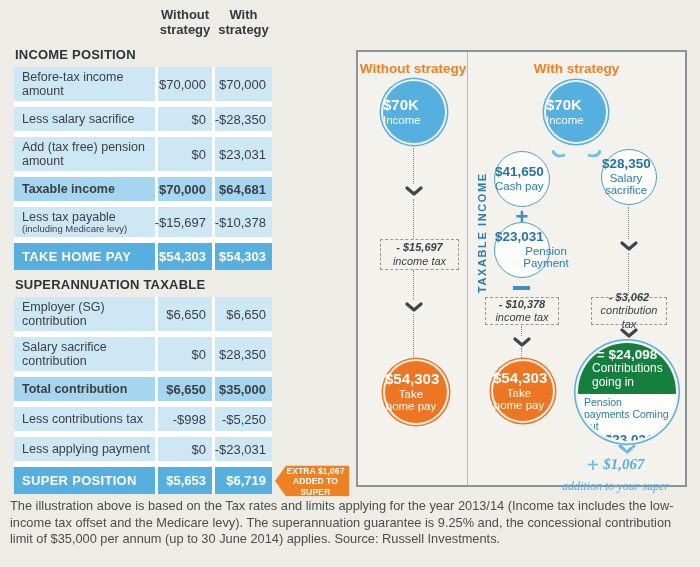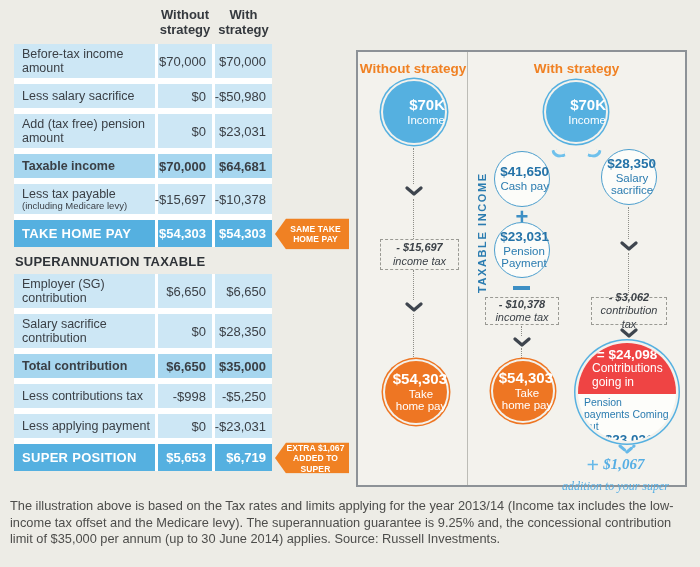--- a/index.html
+++ b/index.html
@@ -64,21 +64,21 @@
   .panel-divider { position:absolute; left:109px; top:0; bottom:0; width:1px; background:#bcbcb6; }
   .panel-header {
     position:absolute; top:9px; font-weight:bold; font-size:13.5px; color:#f08123;
     text-align:center; white-space:nowrap;
   }
   .panel-header.wo { left:0; width:110px; }
   .panel-header.wi { left:110px; right:0; }
 
   .circle {
     position:absolute; border-radius:50%; text-align:center;
-    display:flex; flex-direction:column; align-items:flex-end; justify-content:center;
+    display:flex; flex-direction:column; align-items:flex-start; justify-content:center;
     line-height:1.1;
   }
   .c-blue  { background:#55b0e0; color:#fff; box-shadow:0 0 0 2px #f3f2ed, 0 0 0 3.5px #55b0e0; }
   .c-orange{ background:#ee7623; color:#fff; box-shadow:0 0 0 2px #f3f2ed, 0 0 0 3.5px #ee7623; }
   .c-outline{ background:#fcfcf9; border:1.5px solid #4d9fce; color:#2b7cb0; }
   .c-val { font-weight:bold; font-size:14px; }
   .c-val.big { font-size:15px; }
   .c-lab { font-size:11.5px; }
   .c-outline .c-val { font-size:13.5px; color:#2573a8; }
   .c-outline .c-lab { font-size:11.5px; color:#2b7cb0; }
@@ -107,21 +107,21 @@
   .hook { position:absolute; width:13px; height:9px; }
   .hook.l { border-left:3px solid #6fc1ec; border-bottom:3px solid #6fc1ec; border-bottom-left-radius:10px; transform:rotate(-12deg); }
   .hook.r { border-right:3px solid #6fc1ec; border-bottom:3px solid #6fc1ec; border-bottom-right-radius:10px; transform:rotate(12deg); }
 
   .big-circle {
     position:absolute; left:220px; top:291px; width:98px; height:98px;
     border-radius:50%; overflow:hidden; background:#fdfdfa;
     box-shadow:0 0 0 2.5px #f3f2ed, 0 0 0 4px #55b0e0;
   }
   .big-top {
-    height:52%; background:#ef4444; color:#fff;
+    height:52%; background:#15803d; color:#fff;
     display:flex; flex-direction:column; align-items:center; justify-content:flex-end;
     padding-bottom:4px; line-height:1.15;
   }
   .big-top .bv { font-weight:bold; font-size:13.5px; }
   .big-top .bl { font-size:12px; width:70px; }
   .big-bottom {
     height:48%; color:#2b7cb0; display:flex; flex-direction:column; align-items:center;
     padding-top:2px; line-height:1.15;
   }
   .big-bottom .bl { font-size:10.5px; width:86px; }
@@ -142,35 +142,36 @@
 <body>
 
 <div id="table-area">
 
   <div class="col-headers">
     <div></div>
     <div>Without strategy</div>
     <div>With strategy</div>
   </div>
 
+  <div class="section-title">INCOME POSITION</div>
 
   <div class="rows">
     <div class="row">
       <div class="cell label-cell">
           <span>Before-tax income amount</span>
         </div>
       <div class="cell value-cell">$70,000</div>
       <div class="cell value-cell">$70,000</div>
     </div>
     <div class="row">
       <div class="cell label-cell">
           <span>Less salary sacrifice</span>
         </div>
       <div class="cell value-cell">$0</div>
-      <div class="cell value-cell">-$50,980</div>
+      <div class="cell value-cell">-$28,350</div>
     </div>
     <div class="row">
       <div class="cell label-cell">
           <span>Add (tax free) pension amount</span>
         </div>
       <div class="cell value-cell">$0</div>
       <div class="cell value-cell">$23,031</div>
     </div>
     <div class="row subtotal">
       <div class="cell label-cell">
@@ -186,24 +187,20 @@
       </div>
       <div class="cell value-cell">-$15,697</div>
       <div class="cell value-cell">-$10,378</div>
     </div>
     <div class="row total">
       <div class="cell label-cell">
           <span>TAKE HOME PAY</span>
         </div>
       <div class="cell value-cell">$54,303</div>
       <div class="cell value-cell">$54,303</div>
-      <div class="callout">
-        <span>SAME TAKE</span>
-        <span>HOME PAY</span>
-      </div>
     </div>
   </div>
 
   <div class="section-title">SUPERANNUATION TAXABLE</div>
 
   <div class="rows">
     <div class="row">
       <div class="cell label-cell">
           <span>Employer (SG) contribution</span>
         </div>
@@ -300,21 +297,21 @@
   </div>
   <div class="circle c-outline" style="left:243px; top:97px; width:56px; height:56px;">
     <div class="c-val">$28,350</div>
     <div class="c-lab" style="width:48px;">Salary sacrifice</div>
   </div>
 
   <div class="op" style="left:154px; top:152px; width:20px; font-size:22px;">+</div>
 
   <div class="circle c-outline" style="left:136px; top:170px; width:56px; height:56px;">
     <div class="c-val">$23,031</div>
-    <div class="c-lab" style="width:50px;">Pension Payment</div>
+    <div class="c-lab" style="width:50px;margin-left:26px;">Pension Payment</div>
   </div>
 
   <div class="minus-bar" style="left:155px; top:234px;"></div>
 
   <div class="dashbox" style="left:127px; top:245px; width:74px; height:28px;">
     <span class="dval">- $10,378</span>
     <span>income tax</span>
   </div>
   <div class="dots" style="left:163px; top:274px; height:10px;"></div>
   <div class="chev" style="left:155px; top:285px;">

